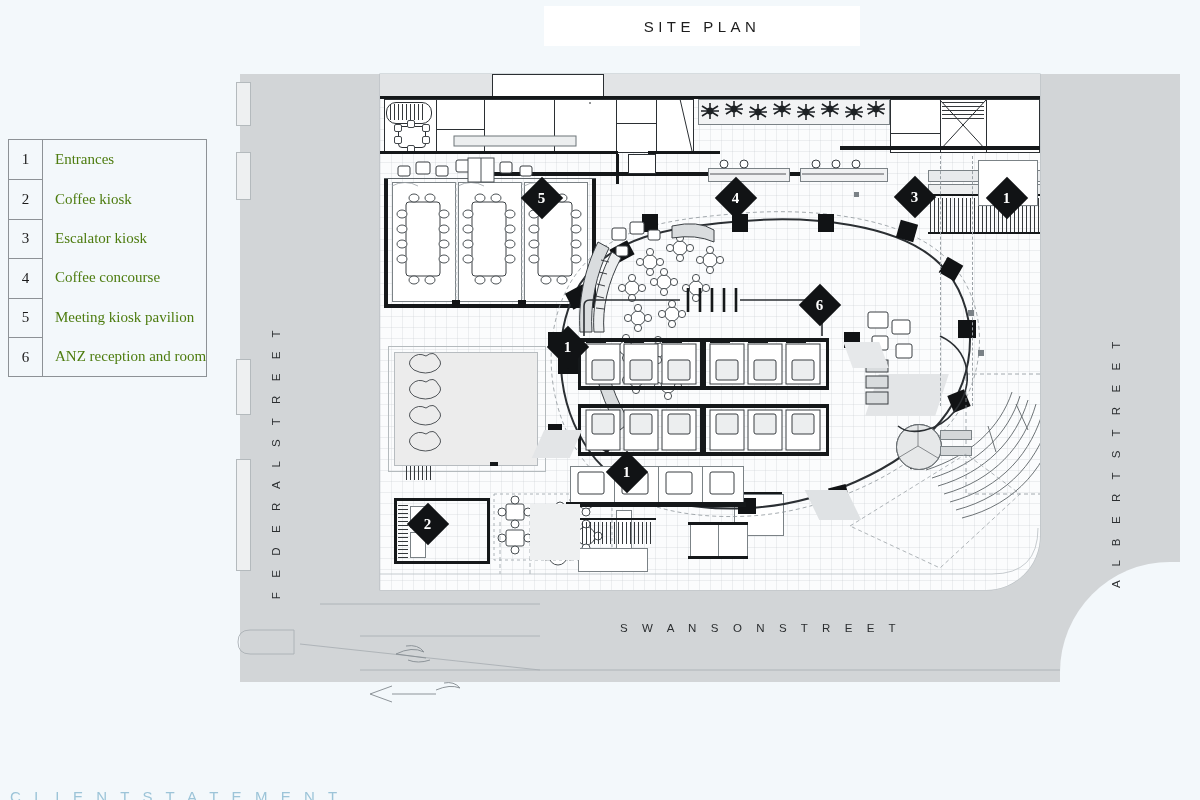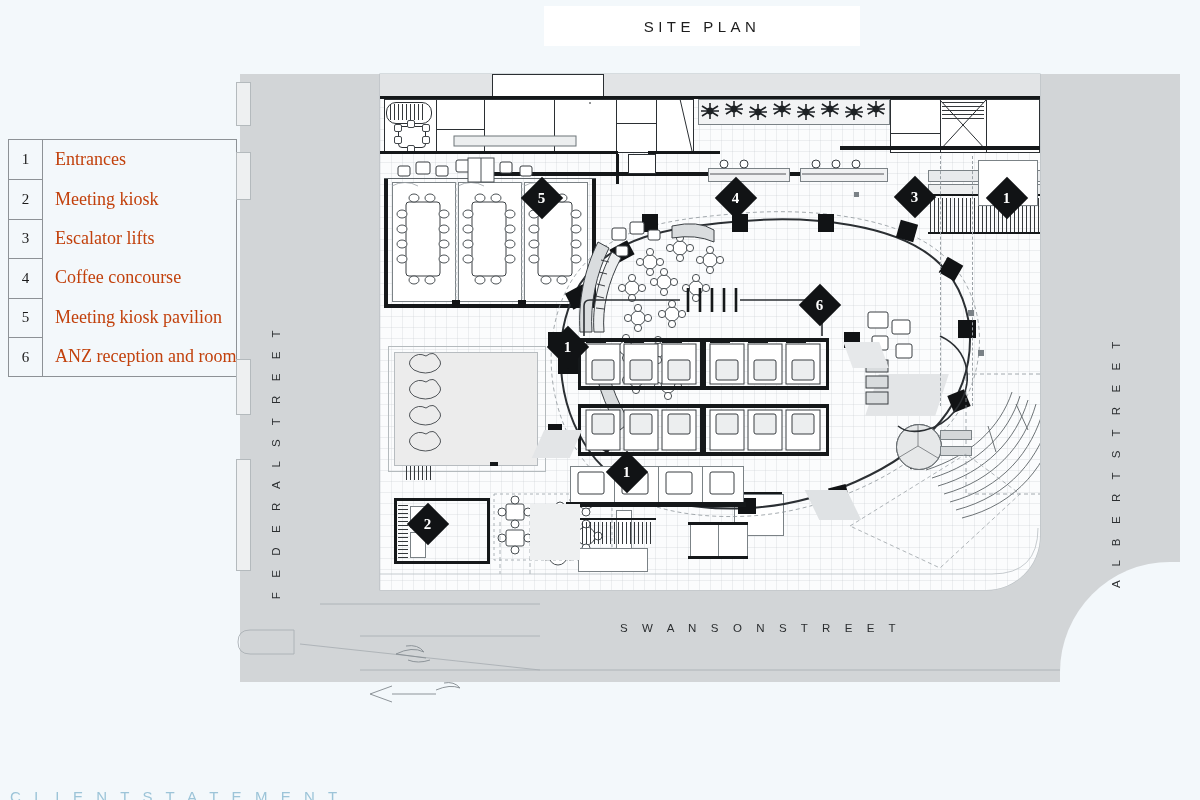--- a/index.html
+++ b/index.html
@@ -38,21 +38,21 @@
     display:flex;align-items:center;justify-content:center;
     border-right:1px solid #8d9296;
     font-family:"Liberation Serif", serif;
     font-size:15px;color:#1b1b1b;
     box-sizing:border-box;
   }
   .legend-row:first-child .num{border-top:none;}
   .legend-row .lbl{
     padding-left:12px;
     font-family:"Liberation Serif", serif;
-    font-size:18px;color:#c2410c;white-space:nowrap;
+    font-size:15px;color:#4d7c0f;white-space:nowrap;
   }
 
   
   .site{
     position:absolute;left:240px;top:74px;width:940px;height:608px;
   }
   .street-plate{
     position:absolute;left:0;top:0;width:940px;height:608px;
     background:#d2d5d7;
   }
@@ -148,25 +148,25 @@
     <div class="t">SITE PLAN</div>
   </div>
 
   <div class="legend">
     <div class="legend-row">
       <div class="num">1</div>
       <div class="lbl">Entrances</div>
     </div>
     <div class="legend-row">
       <div class="num">2</div>
-      <div class="lbl">Meeting kiosk</div>
+      <div class="lbl">Coffee kiosk</div>
     </div>
     <div class="legend-row">
       <div class="num">3</div>
-      <div class="lbl">Escalator lifts</div>
+      <div class="lbl">Escalator kiosk</div>
     </div>
     <div class="legend-row">
       <div class="num">4</div>
       <div class="lbl">Coffee concourse</div>
     </div>
     <div class="legend-row">
       <div class="num">5</div>
       <div class="lbl">Meeting kiosk pavilion</div>
     </div>
     <div class="legend-row">

